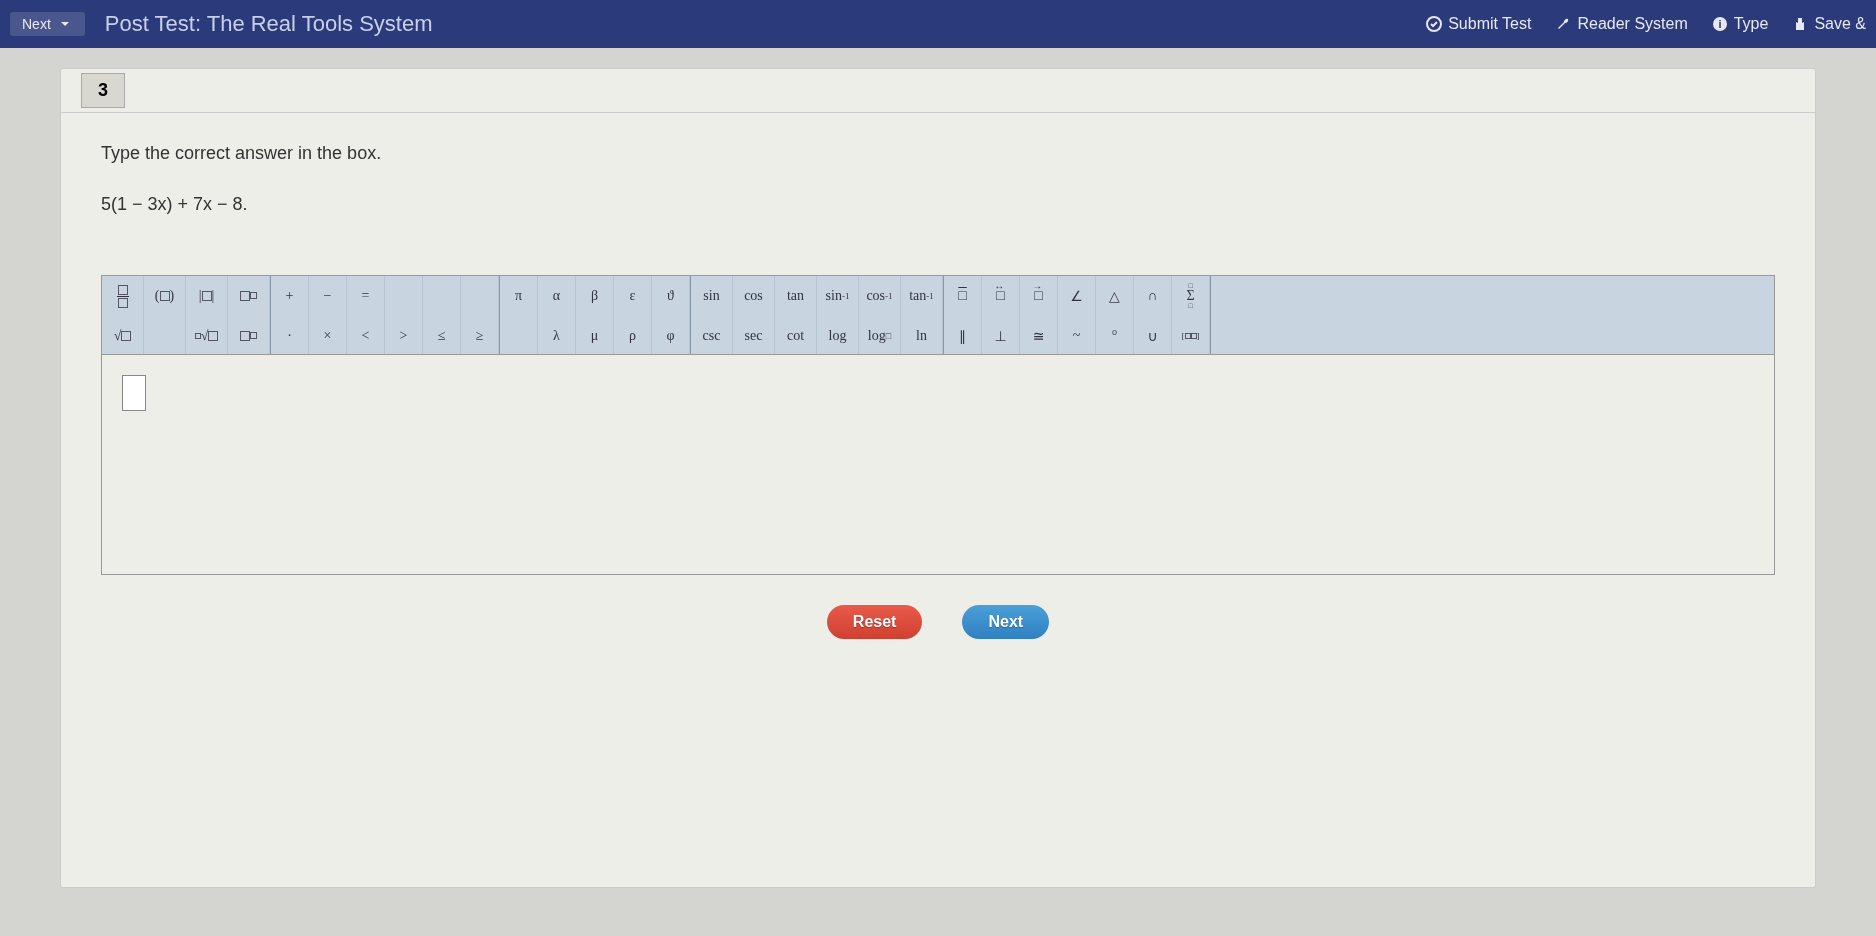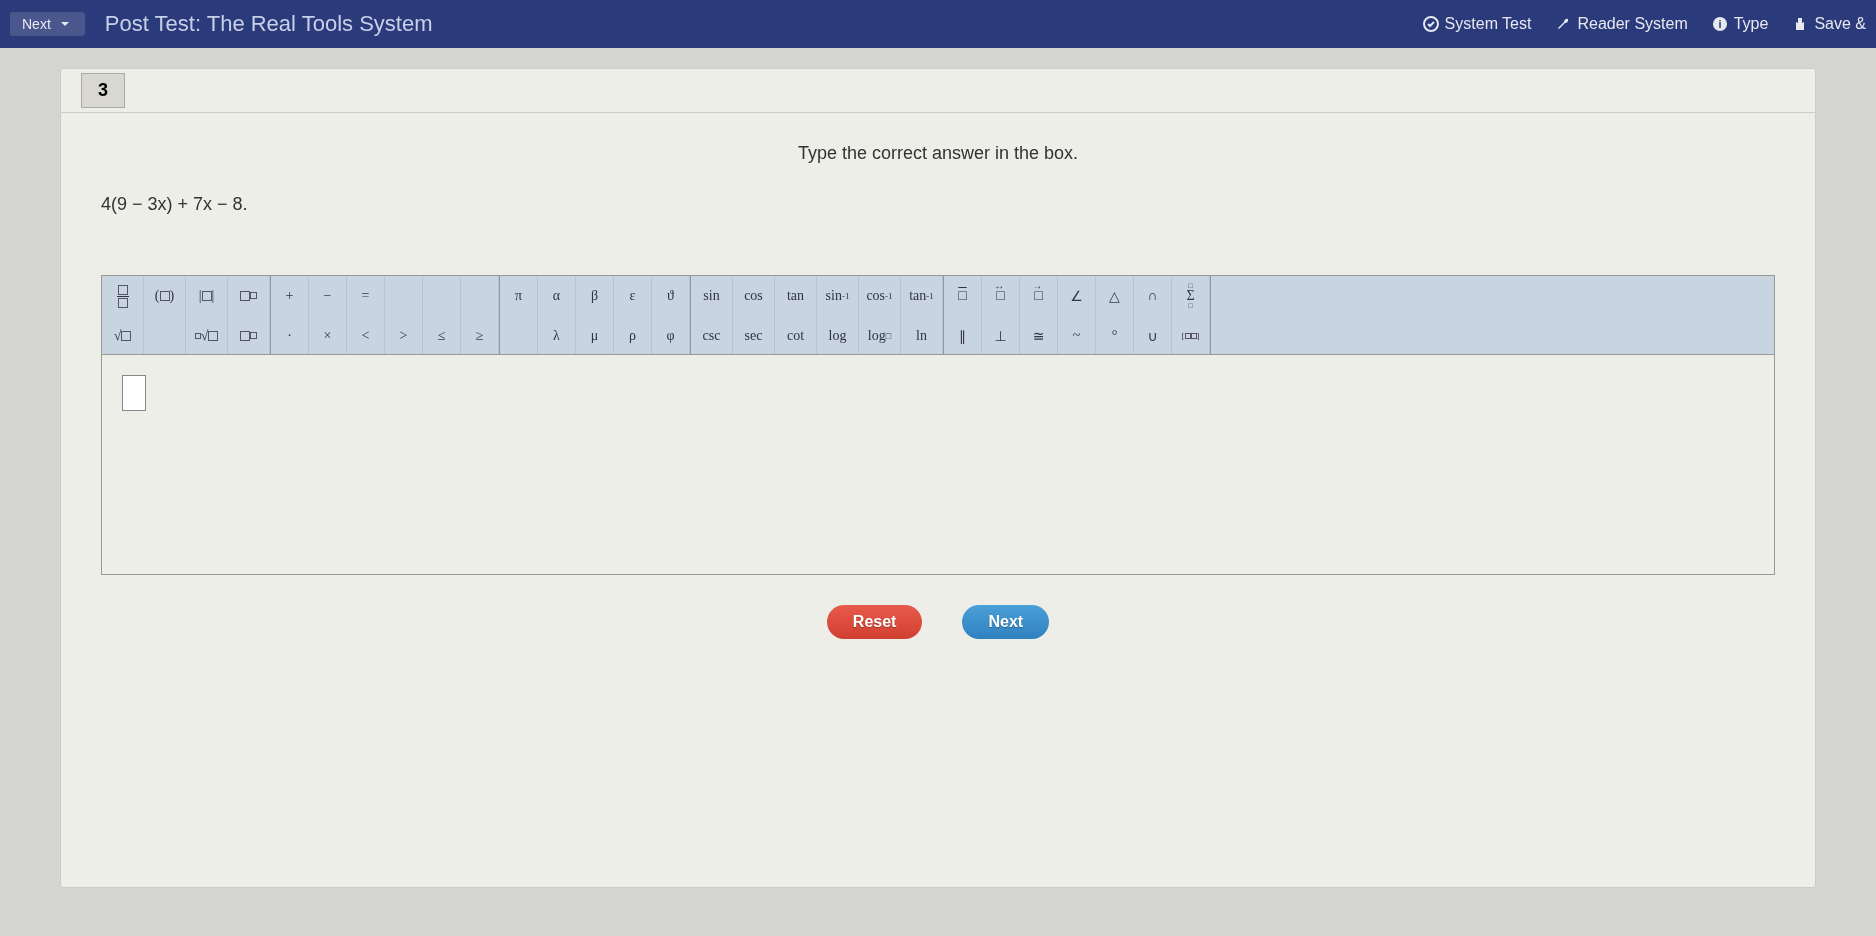--- a/index.html
+++ b/index.html
@@ -66,21 +66,20 @@
 }
 .question-body {
   padding: 30px 40px;
   border-top: 1px solid #ccc;
   margin-top: 4px;
 }
 .instruction {
   font-size: 18px;
   color: #333;
   margin-bottom: 30px;
-  text-align: center;
 }
 .prompt {
   font-size: 17px;
   color: #333;
   margin-bottom: 10px;
 }
 .expression {
   font-size: 18px;
   color: #333;
   margin-bottom: 60px;
@@ -164,21 +163,21 @@
         <path d="M4 6l4 4 4-4z"></path>
       </svg>
   </div>
   <div class="test-title">Post Test: The Real Tools System</div>
   <div class="top-actions">
     <div class="top-action">
       <svg class="icon-svg" viewBox="0 0 16 16">
           <circle cx="8" cy="8" r="7" fill="none" stroke="currentColor" stroke-width="2"></circle>
           <path d="M5 8l2 2 4-4" fill="none" stroke="currentColor" stroke-width="2"></path>
         </svg>
-      <span>System Test</span>
+      <span>Submit Test</span>
     </div>
     <div class="top-action">
       <svg class="icon-svg" viewBox="0 0 16 16">
           <path d="M13 3a3 3 0 00-4 3L3 12l1 1 6-6a3 3 0 003-4z"></path>
         </svg>
       <span>Reader System</span>
     </div>
     <div class="top-action">
       <svg class="icon-svg" viewBox="0 0 16 16">
           <circle cx="8" cy="8" r="7" fill="currentColor"></circle>
@@ -193,21 +192,21 @@
       <span>Save &amp;</span>
     </div>
   </div>
 </div>
 
 <div class="main-area">
   <div class="question-card">
     <div class="question-num">3</div>
     <div class="question-body">
       <div class="instruction">Type the correct answer in the box.</div>
-      <div class="expression">4(9 − 3x) + 7x − 8.</div>
+      <div class="expression">5(1 − 3x) + 7x − 8.</div>
 
       <div class="math-toolbar">
 
         <div class="tool-group">
           <div class="tool-row">
             <div class="tool-btn wide">
                 <span class="frac-icon">
                   <span class="sq"></span>
                   <span class="bar"></span>
                   <span class="sq"></span>

